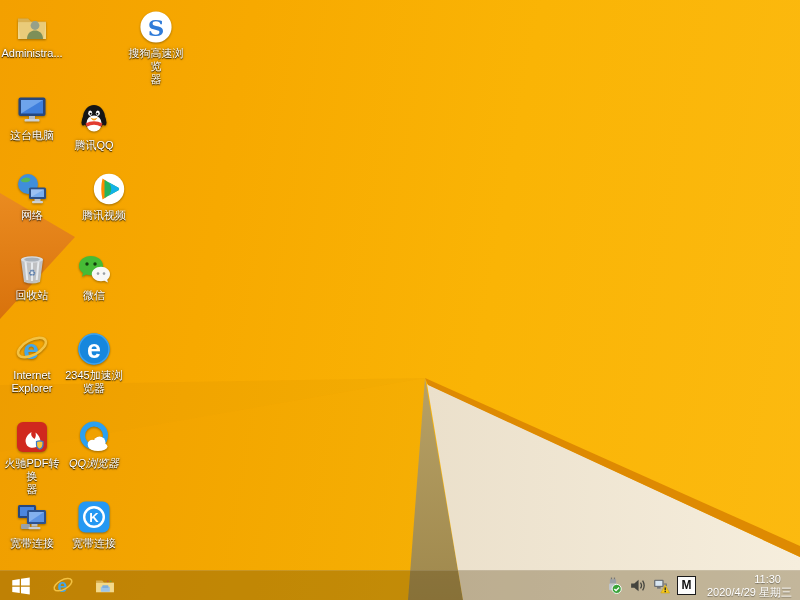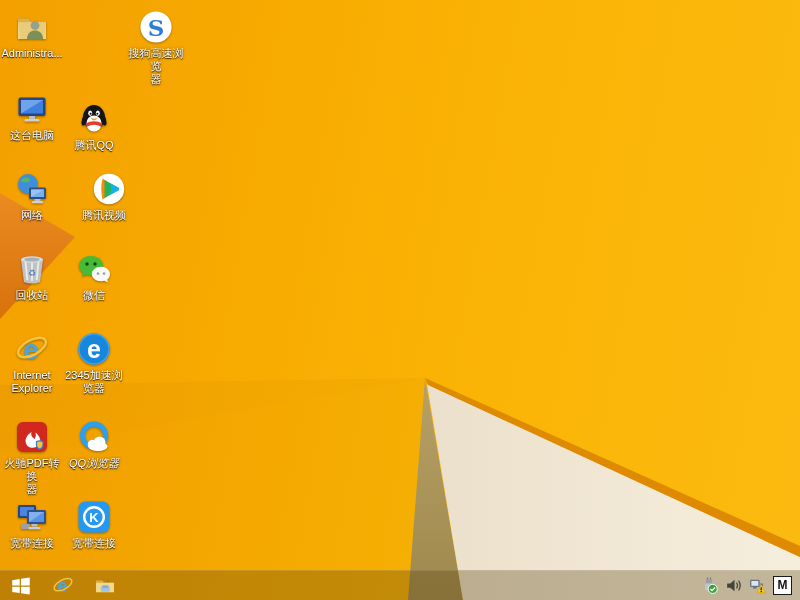--- a/index.html
+++ b/index.html
@@ -298,15 +298,19 @@
           <rect x="1" y="2.5" width="9" height="7" rx="1" fill="#6b6f75"></rect>
           <rect x="2.2" y="3.7" width="6.6" height="4.6" fill="#d8e6f2"></rect>
           <rect x="3.8" y="9.5" width="3.4" height="1.4" fill="#6b6f75"></rect>
           <path d="M10 6.5 h2.5 v2" stroke="#6b6f75" stroke-width="1" fill="none"></path>
           <polygon points="11.5,7.5 15.6,15 7.4,15" fill="#f6c81c" stroke="#c9a10a" stroke-width="0.5"></polygon>
           <rect x="10.9" y="9.8" width="1.2" height="2.7" fill="#222"></rect>
           <rect x="10.9" y="13.1" width="1.2" height="1.2" fill="#222"></rect>
         </svg>
       </span>
       <span class="ime-badge">M</span>
+      <div class="clock">
+        <div class="time">11:30</div>
+        <div class="date">2020/4/29 星期三</div>
+      </div>
     </div>
   </div>
 </div>
 
 </body></html>

